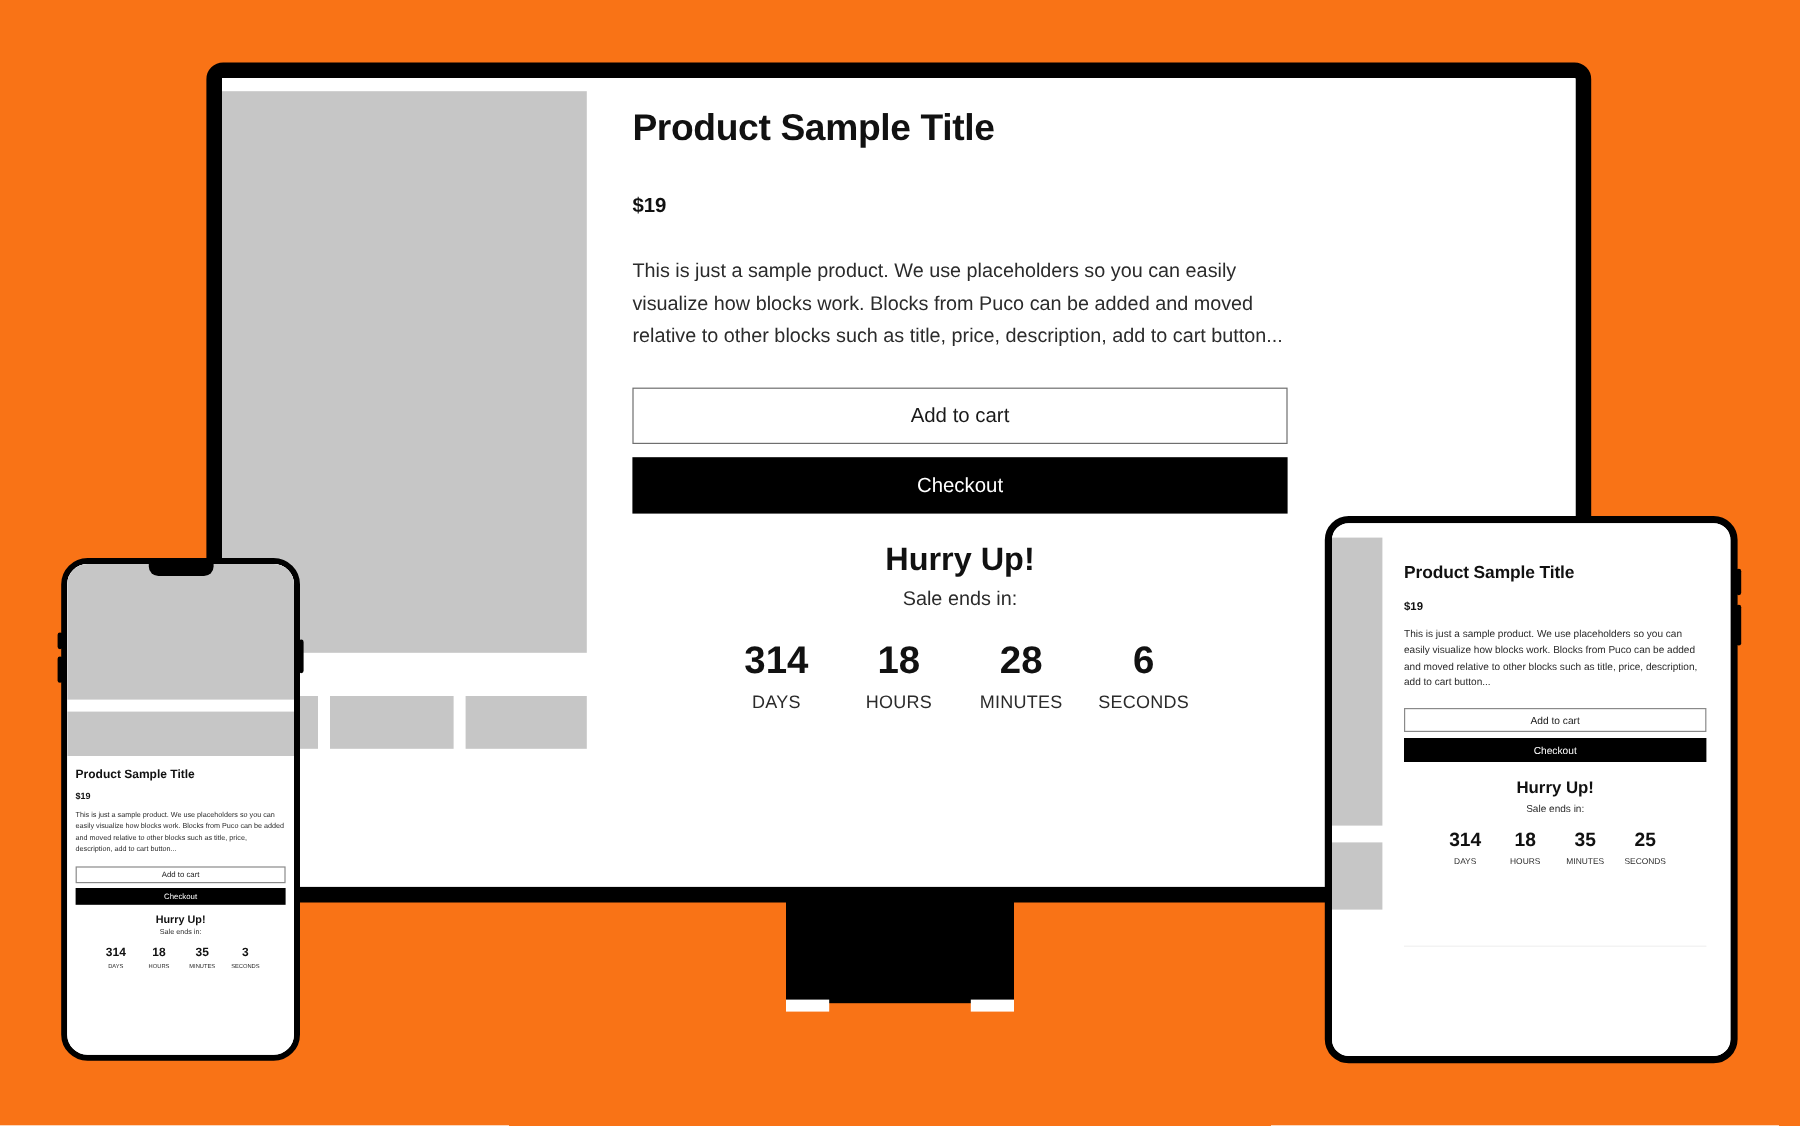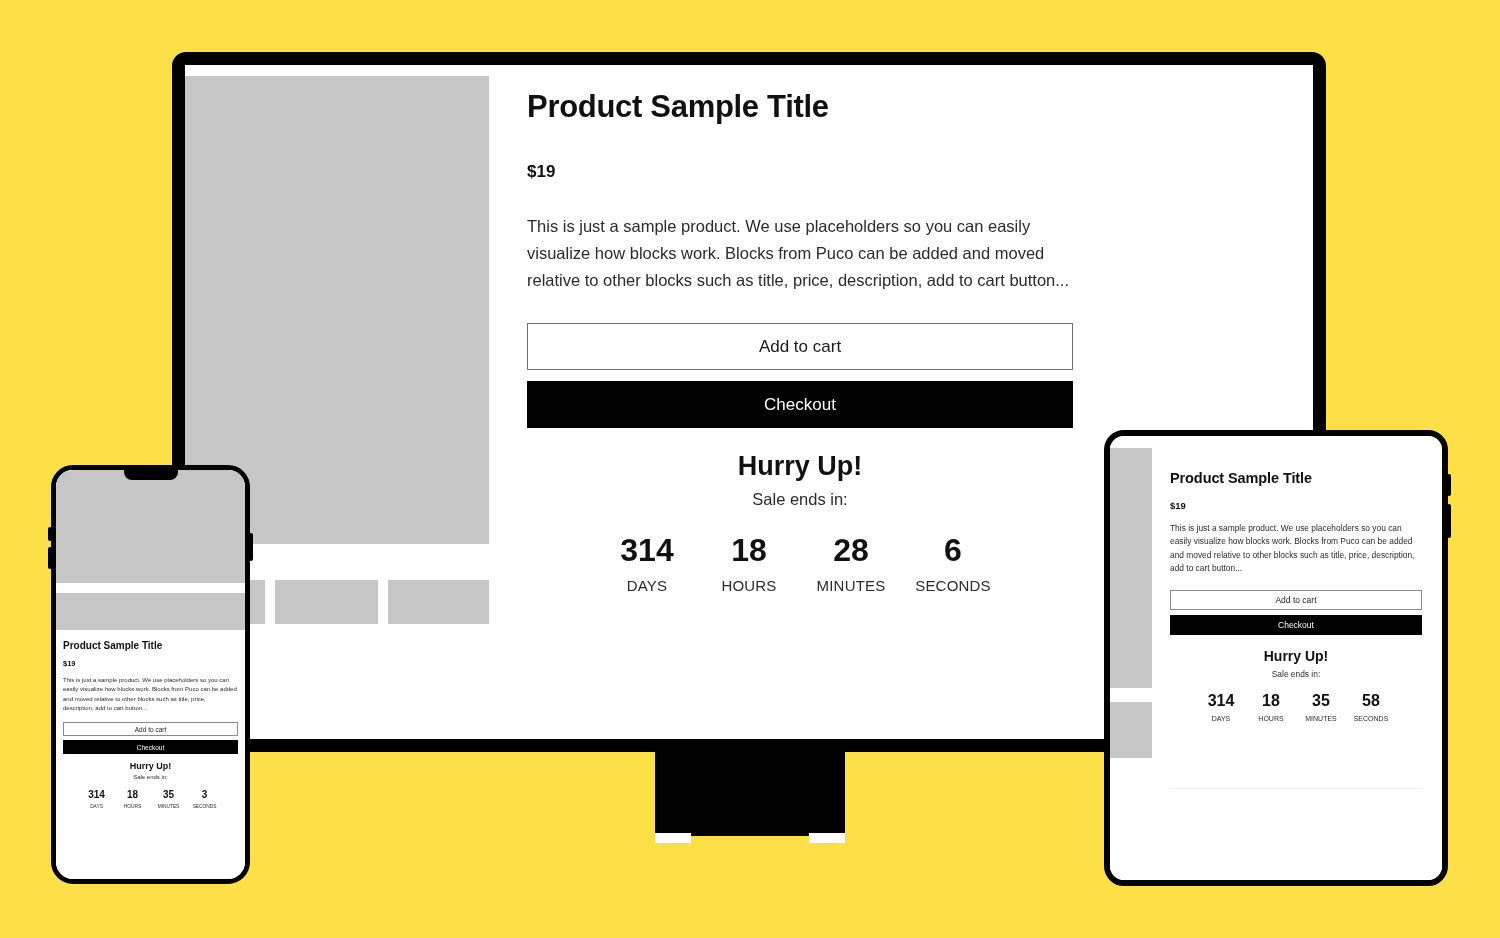--- a/index.html
+++ b/index.html
@@ -9,21 +9,21 @@
     height: 938px;
     background: #ffffff;
     font-family: "Liberation Sans", sans-serif;
     overflow: hidden;
   }
 
   #stage {
     position: relative;
     width: 1500px;
     height: 938px;
-    background: #fde047;
+    background: #f97316;
   }
 
   
   #desktop-device {
     position: absolute;
     left: 172px;
     top: 52px;
     width: 1154px;
     height: 700px;
     z-index: 10;
@@ -365,21 +365,21 @@
             </div>
             <div class="tb-unit">
               <div class="tb-num">18</div>
               <div class="tb-lab">HOURS</div>
             </div>
             <div class="tb-unit">
               <div class="tb-num">35</div>
               <div class="tb-lab">MINUTES</div>
             </div>
             <div class="tb-unit">
-              <div class="tb-num">58</div>
+              <div class="tb-num">25</div>
               <div class="tb-lab">SECONDS</div>
             </div>
           </div>
 
           <div class="tb-divider"></div>
         </div>
 
       </div>
     </div>
   </div>

